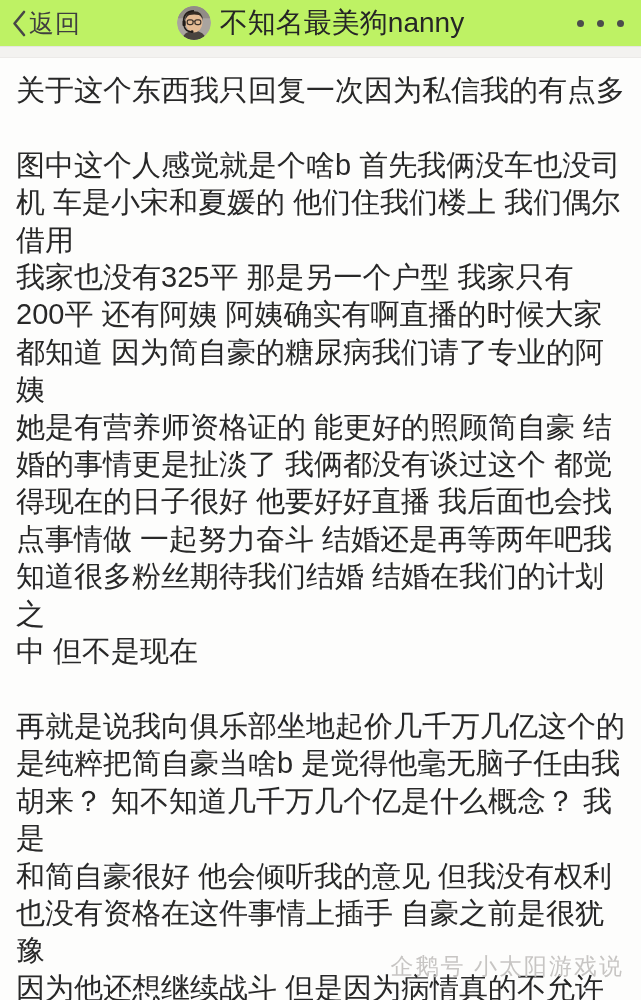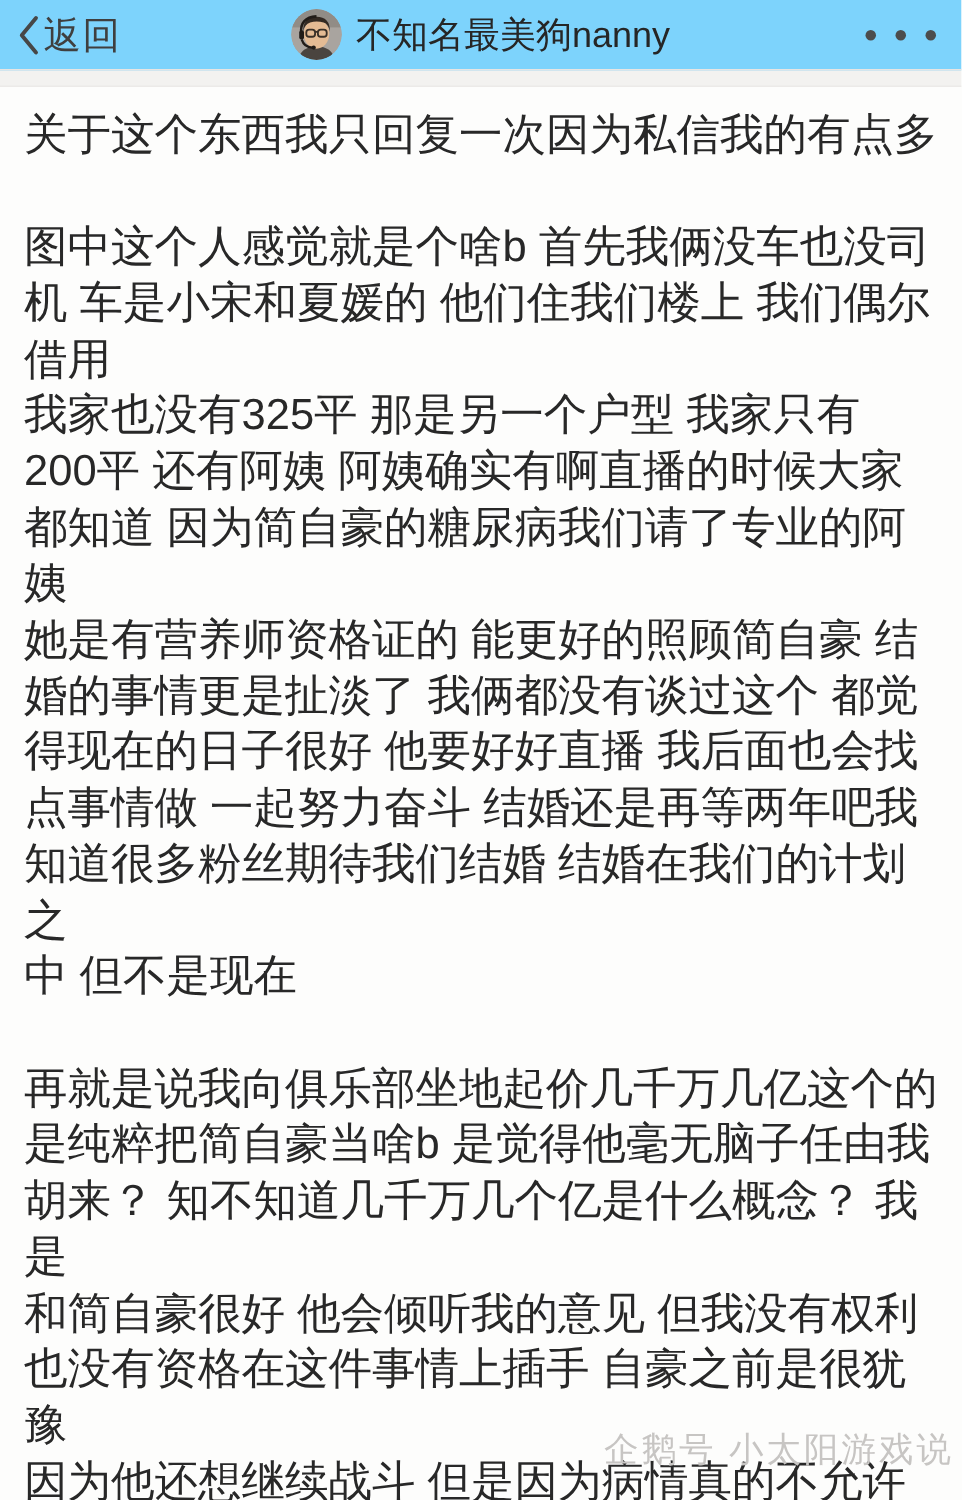--- a/index.html
+++ b/index.html
@@ -14,21 +14,21 @@
   .screen {
     position: relative;
     width: 641px;
     height: 1000px;
     overflow: hidden;
   }
   
   .navbar {
     position: relative;
     height: 46px;
-    background: #7dd3fc;
+    background: #bef264;
     border-bottom: 1px solid #e7e5e3;
     display: flex;
     align-items: center;
     justify-content: center;
   }
   .navbar-strip {
     height: 10px;
     background: #f3f2f0;
     border-bottom: 1px solid #eceae8;
   }
@@ -59,21 +59,21 @@
   }
   .avatar {
     width: 34px;
     height: 34px;
     border-radius: 50%;
     overflow: hidden;
     display: block;
     flex: 0 0 auto;
   }
   .page-title {
-    font-size: 24px;
+    font-size: 28px;
     color: #262626;
     white-space: nowrap;
   }
   .more-menu {
     position: absolute;
     right: 17px;
     top: 0;
     height: 46px;
     display: flex;
     align-items: center;
@@ -98,21 +98,21 @@
     background: #fdfdfc;
   }
   .content p {
     margin: 0 0 37.4px 0;
     white-space: pre-line;
     word-break: break-all;
   }
   
   .watermark {
     position: absolute;
-    right: 5px;
+    right: 17px;
     top: 951px;
     font-size: 23px;
     color: #c7c5c3;
     letter-spacing: 2px;
     white-space: nowrap;
     pointer-events: none;
   }
 </style>
 </head>
 <body>

